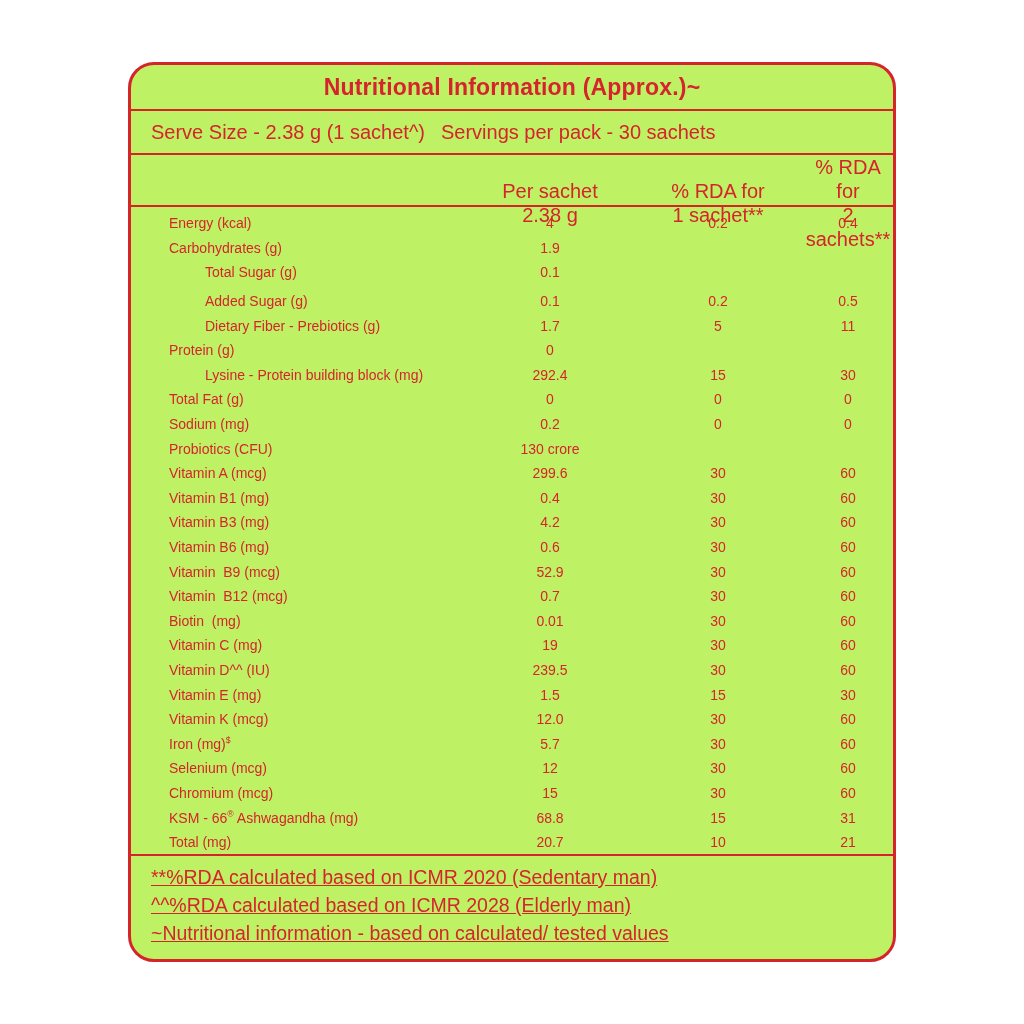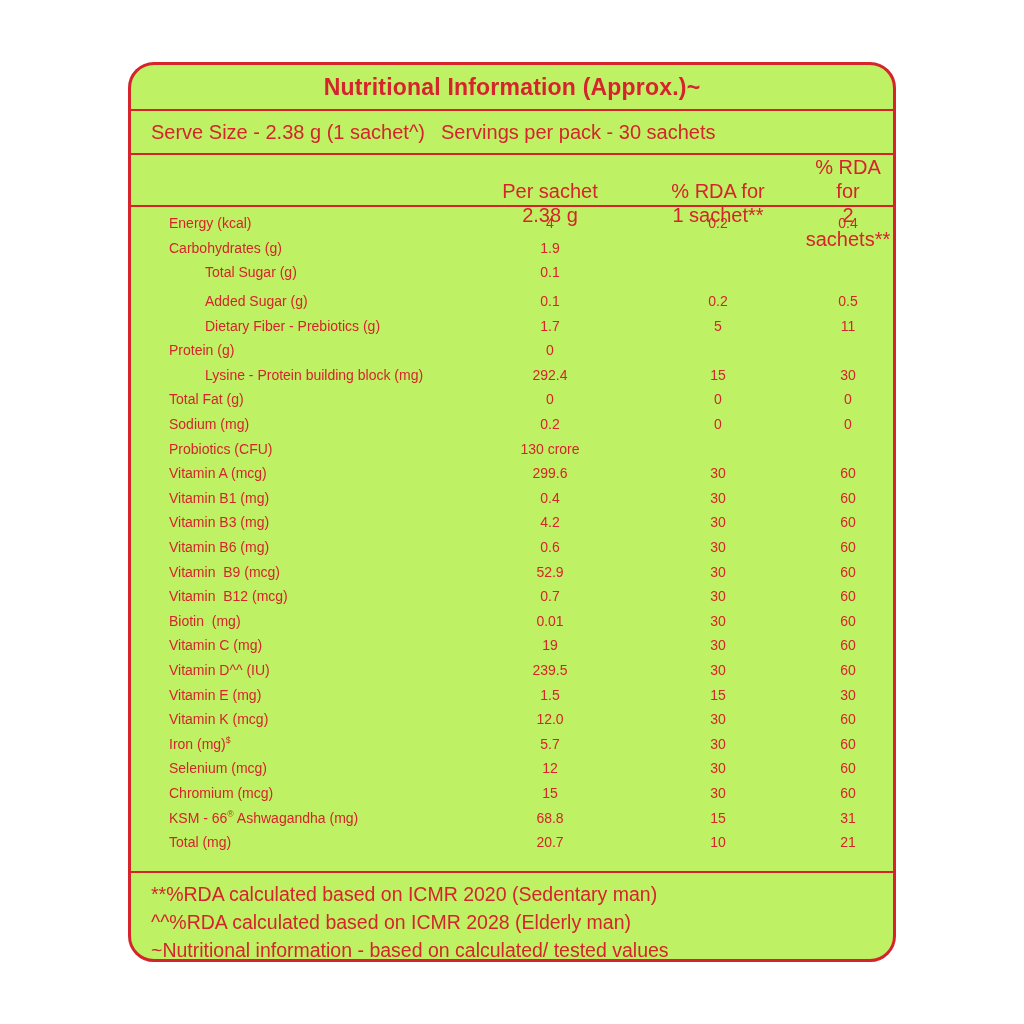--- a/index.html
+++ b/index.html
@@ -60,24 +60,25 @@
     font-size: 14px;
     overflow: hidden;
   }
   .row { height: 24.6px; align-items: center; }
   .row.gap { margin-top: 4px; }
   .cell.label { padding-left: 22px; white-space: pre; }
   .cell.label.indent { padding-left: 58px; }
   .cell.val { text-align: center; }
   sup { font-size: 62%; vertical-align: super; line-height: 0; }
   .foot-sec {
-    height: 88px;
+    height: 105px;
     border-top: 2px solid #d6242c;
     padding: 7px 20px 0 20px;
     font-size: 19.5px;
+    text-decoration: underline;
   }
   .footnote { line-height: 28px; white-space: pre; }
 </style>
 </head>
 <body>
 
 <div class="card">
 
   <div class="title-sec">
     <div class="title">Nutritional Information (Approx.)~</div>

